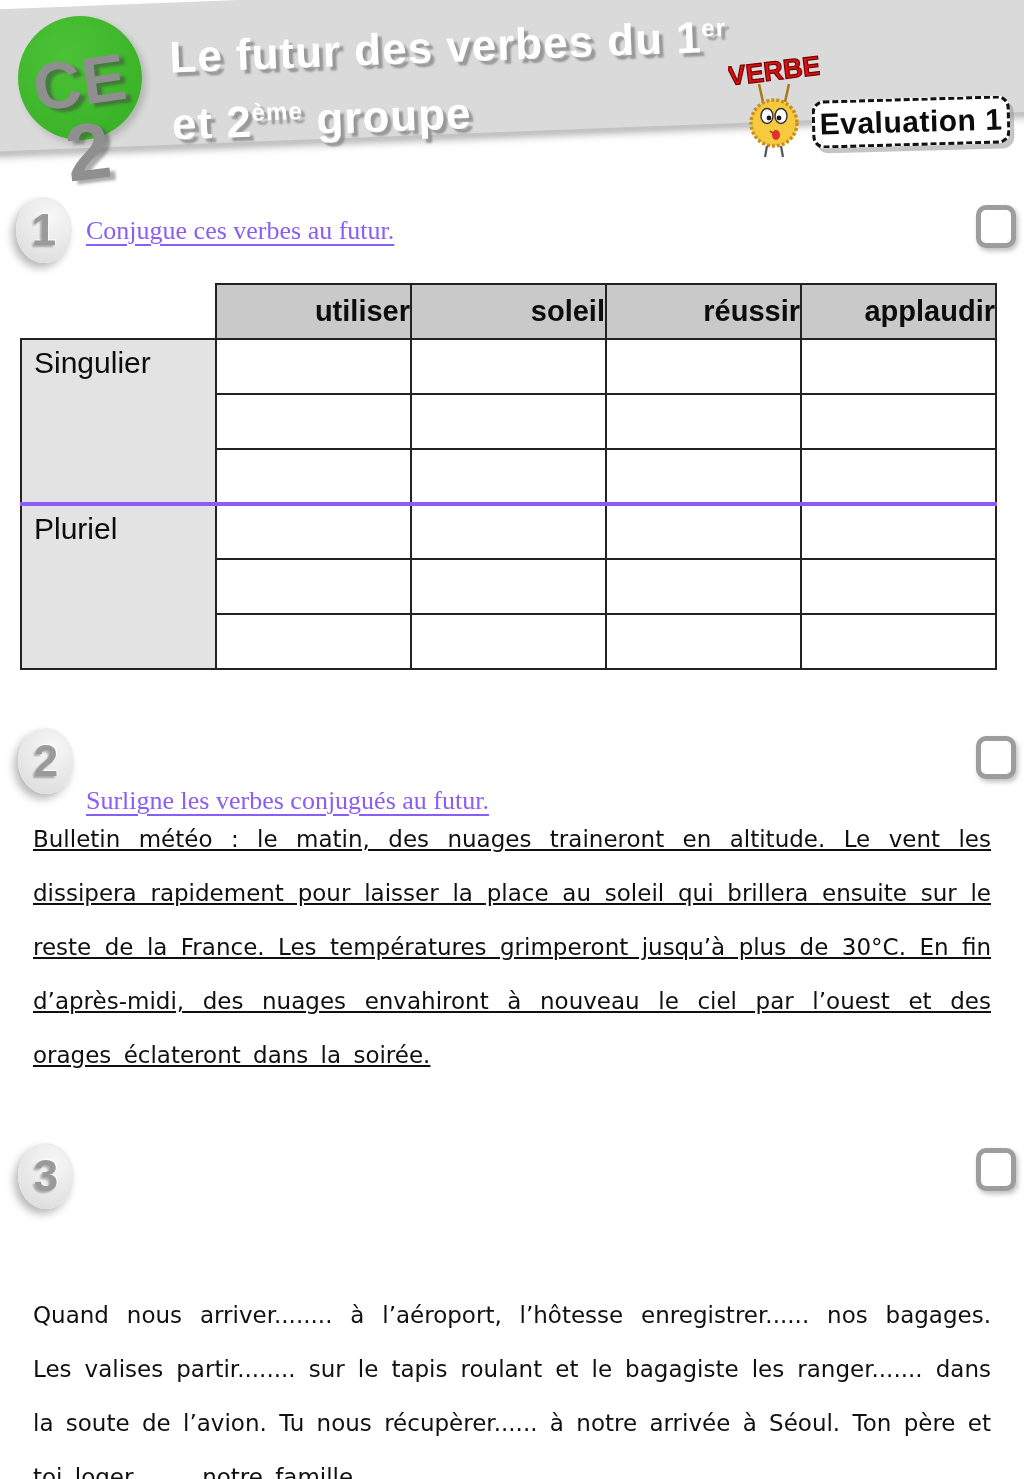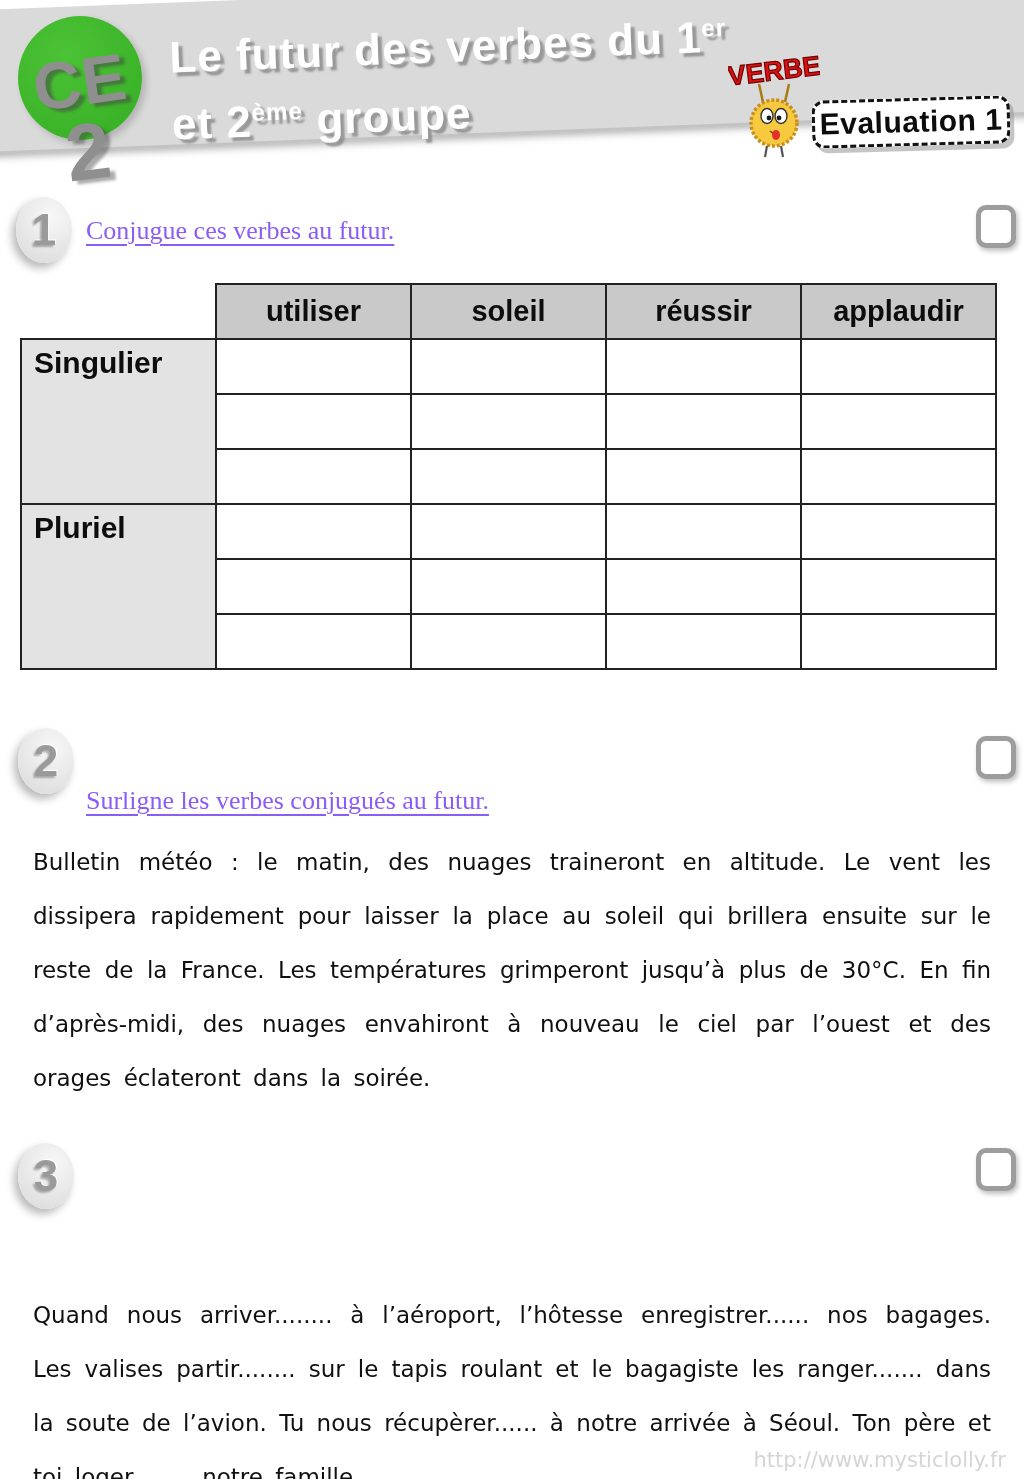--- a/index.html
+++ b/index.html
@@ -42,25 +42,25 @@
   .checkbox{position:absolute;left:976px;width:30px;height:33px;background:#fff;
         border:5px solid #9d9d9d;border-radius:10px;
         box-shadow:2px 3px 5px rgba(0,0,0,0.25);}
 
   
   table.conj{position:absolute;left:20px;top:283px;width:977px;border-collapse:collapse;
         table-layout:fixed;}
   table.conj td,table.conj th{border:2px solid #222;padding:0;}
   table.conj tr{height:55px;}
   table.conj td.corner{border:none;background:transparent;}
-  table.conj th{background:#c9c9c9;font-size:29px;font-weight:bold;color:#0d0d0d;text-align:center;}
-  table.conj td.rowlabel{background:#e3e3e3;font-size:30px;font-weight:bold;color:#0d0d0d;
+  table.conj th{background:#c9c9c9;font-size:29px;font-weight:bold;color:#0d0d0d;text-align:right;}
+  table.conj td.rowlabel{background:#e3e3e3;font-size:30px;font-weight:normal;color:#0d0d0d;
         text-align:left;vertical-align:top;padding:6px 0 0 12px;}
   table.conj td.answer{background:#ffffff;}
-  table.conj tr.thick td{border-top:1px solid #8b5cf6;}
+  table.conj tr.thick td{border-top:4px solid #8b5cf6;}
 
   
   .handtext{position:absolute;left:33px;width:958px;font-family:"DejaVu Sans",sans-serif;
         font-size:23px;line-height:54px;color:#101010;text-align:justify;word-spacing:5px;}
 
   
   .footer-url{position:absolute;right:18px;top:1448px;font-family:"DejaVu Sans",sans-serif;
         font-size:21px;color:#d5d5d5;}
 </style>
 </head>
@@ -163,24 +163,23 @@
     </tr>
   </tbody>
     </table>
 
   <div class="num-badge" style="left:18px;top:728px;">
     <span>2</span>
   </div>
   <div class="instruction" style="top:786px;">Surligne les verbes conjugués au futur.</div>
   <div class="checkbox" style="top:736px;"></div>
 
-  <div class="handtext" style="top:835px;">Bulletin météo : le matin, des nuages traineront en altitude. Le vent les dissipera rapidement pour laisser la place au soleil qui brillera ensuite sur le reste de la France. Les températures grimperont jusqu’à plus de 30°C. En fin d’après-midi, des nuages envahiront à nouveau le ciel par l’ouest et des orages éclateront dans la soirée.</div>
+  <div class="handtext" style="top:812px;text-decoration:underline;">Bulletin météo : le matin, des nuages traineront en altitude. Le vent les dissipera rapidement pour laisser la place au soleil qui brillera ensuite sur le reste de la France. Les températures grimperont jusqu’à plus de 30°C. En fin d’après-midi, des nuages envahiront à nouveau le ciel par l’ouest et des orages éclateront dans la soirée.</div>
 
   <div class="num-badge" style="left:18px;top:1143px;">
     <span>3</span>
   </div>
   <div class="checkbox" style="top:1148px;"></div>
 
   <div class="handtext" style="top:1288px;">Quand nous arriver........ à l’aéroport, l’hôtesse enregistrer...... nos bagages. Les valises partir........ sur le tapis roulant et le bagagiste les ranger....... dans la soute de l’avion. Tu nous récupèrer...... à notre arrivée à Séoul. Ton père et toi loger........ notre famille.</div>
 
-  <div class="footer-url">http://www.mysticlolly.fr</div>
 
 </div>
 
 </body></html>

